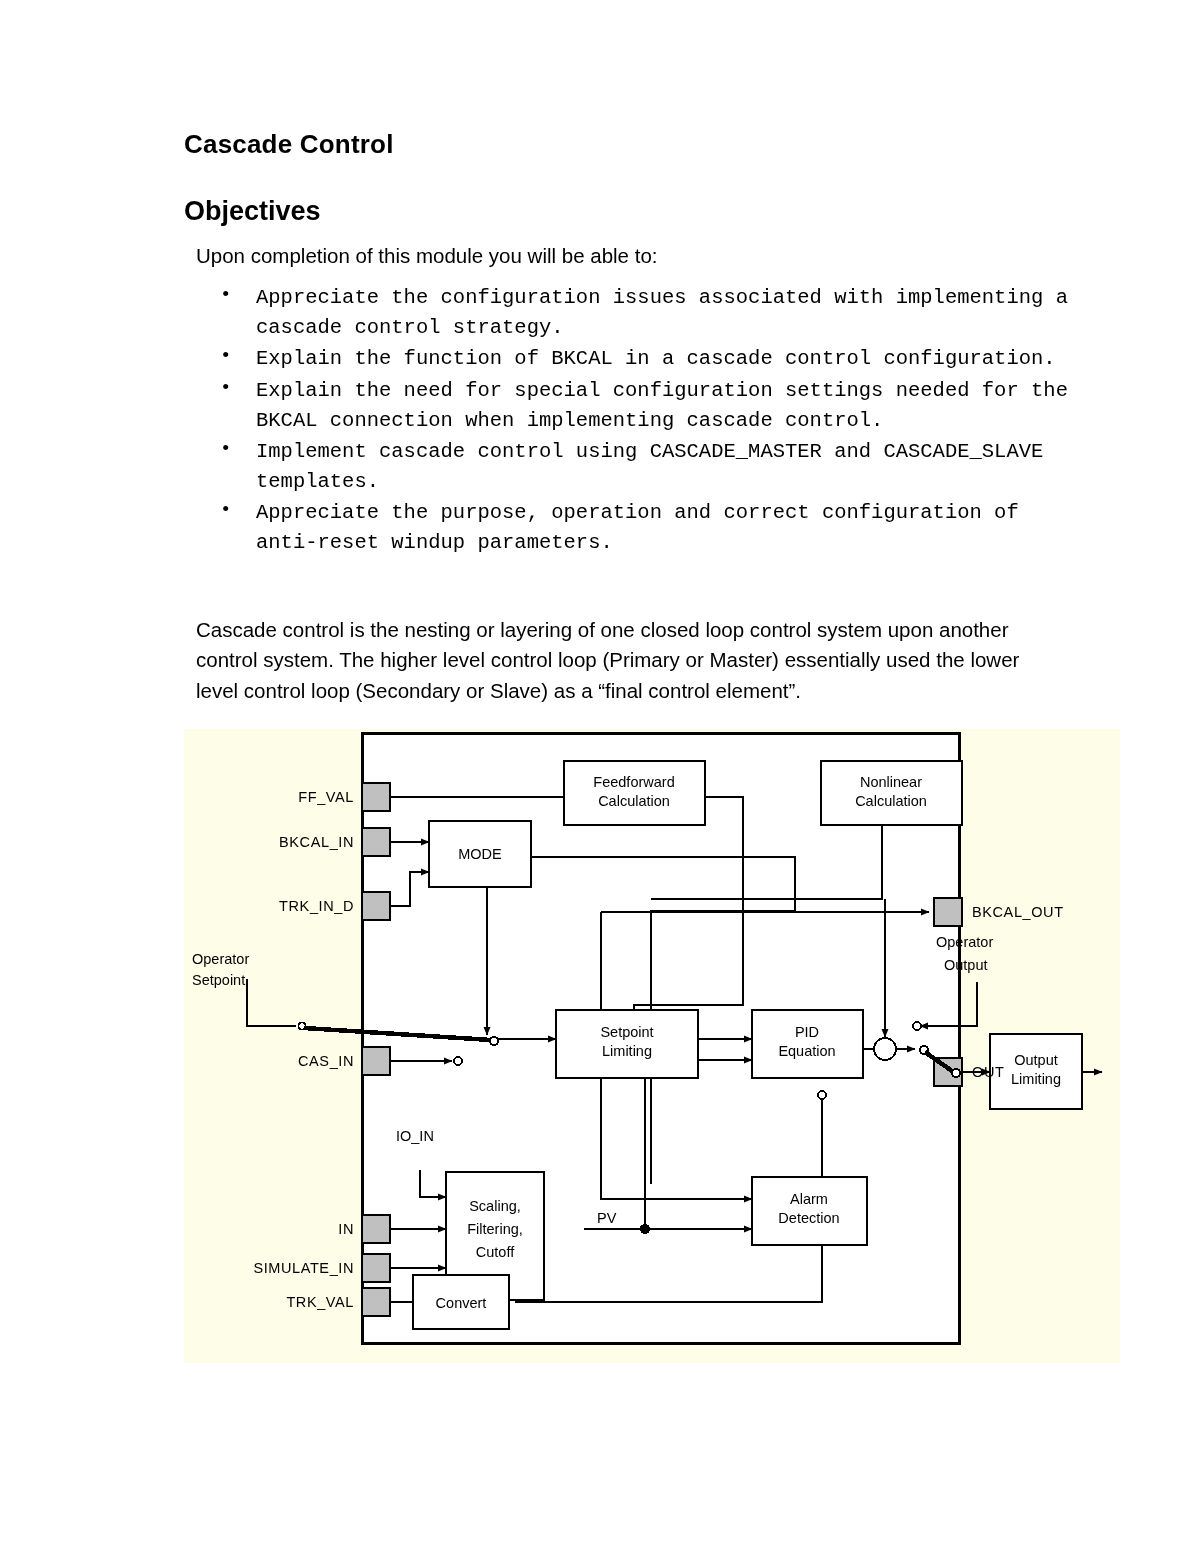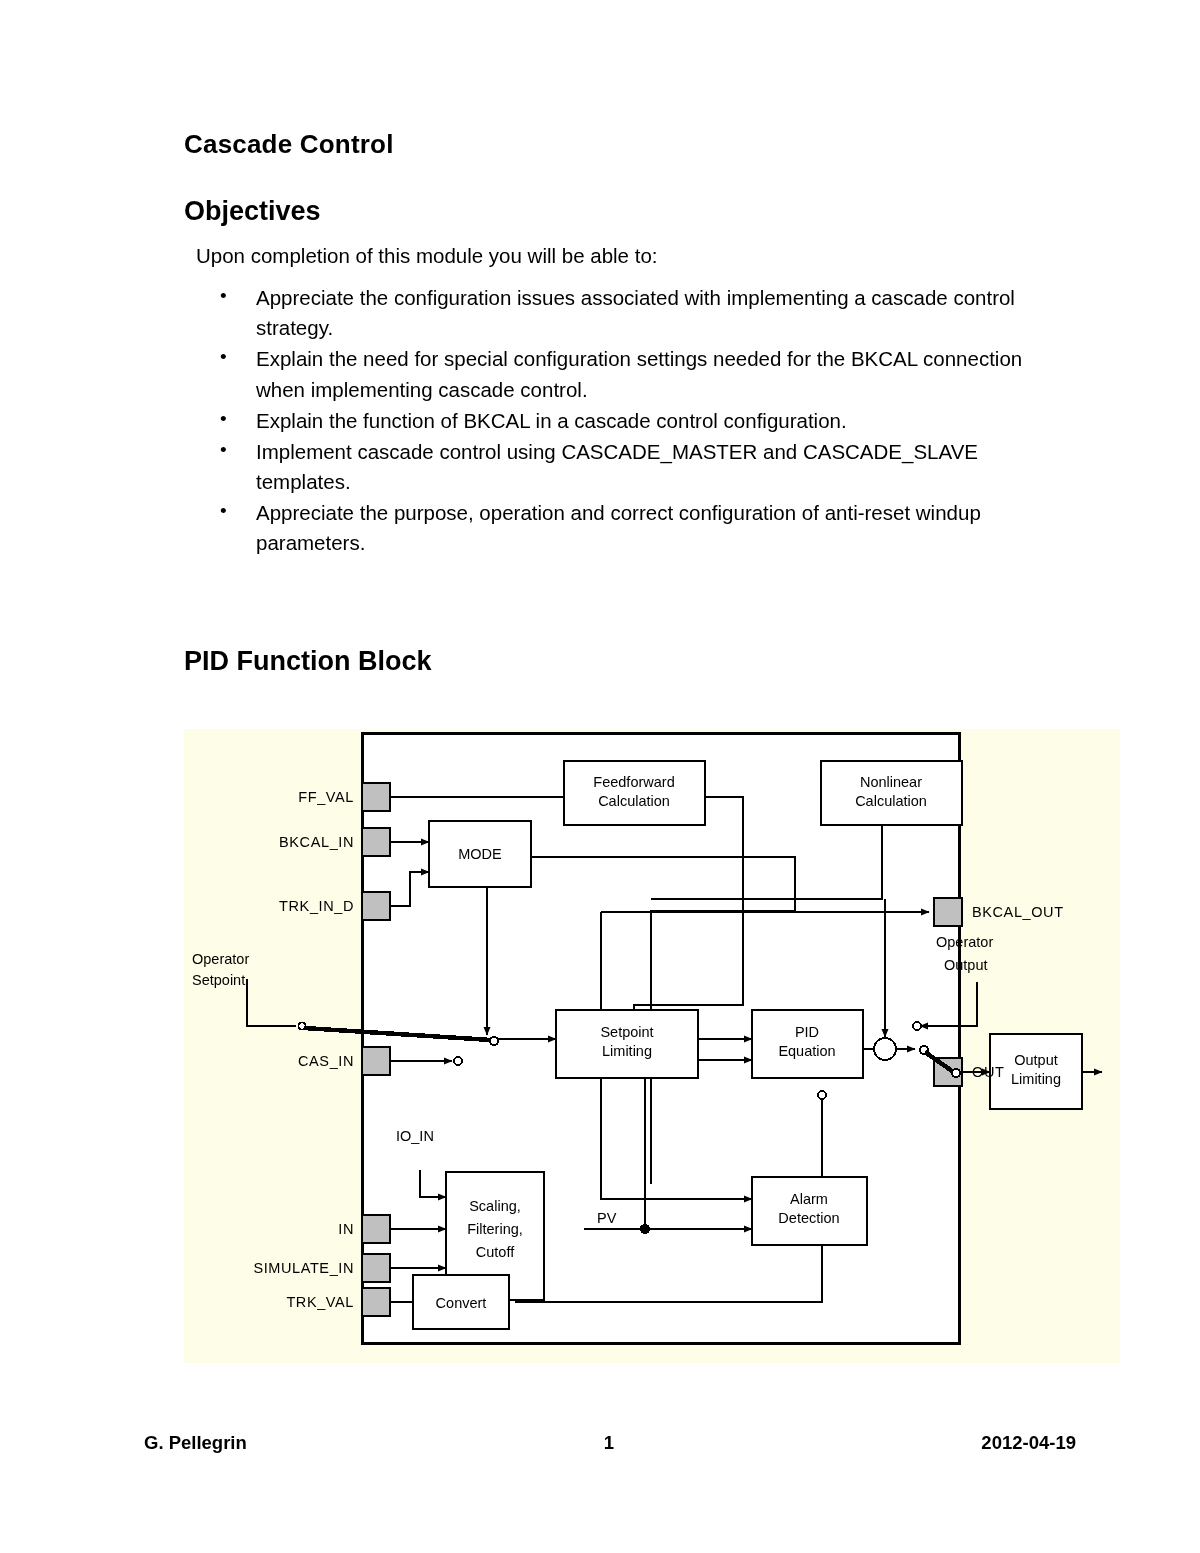--- a/index.html
+++ b/index.html
@@ -48,20 +48,21 @@
   p.para {
     font-size: 20.5px;
     line-height: 1.47;
     margin: 12px;
   }
 
   ul.objectives {
     list-style: none;
     margin: 4px 0 0 0;
     padding: 0;
+    font-family: Liberation Mono, monospace;
   }
   ul.objectives li {
     font-size: 20.5px;
     line-height: 1.47;
     position: relative;
     padding-left: 72px;
     margin-bottom: 1px;
   }
   ul.objectives li::before {
     content: "\2022";
@@ -128,28 +129,29 @@
 
   <div class="doc-body">
 
     <h1 class="doc-title">Cascade Control</h1>
 
     <h2 class="section-head">Objectives</h2>
     <p class="para">Upon completion of this module you will be able to:</p>
 
     <ul class="objectives">
       <li>Appreciate the configuration issues associated with implementing a cascade control strategy.</li>
+      <li>Explain the function of BKCAL in a cascade control configuration.</li>
       <li>Explain the need for special configuration settings needed for the BKCAL connection when implementing cascade control.</li>
-      <li>Explain the function of BKCAL in a cascade control configuration.</li>
       <li>Implement cascade control using CASCADE_MASTER and CASCADE_SLAVE templates.</li>
       <li>Appreciate the purpose, operation and correct configuration of anti-reset windup parameters.</li>
     </ul>
 
     <div class="spacer-lg"></div>
 
+    <p class="para">Cascade control is the nesting or layering of one closed loop control system upon another control system.  The higher level control loop (Primary or Master) essentially used the lower level control loop (Secondary or Slave) as a “final control element”.</p>
 
     <div class="spacer-md"></div>
 
     <h2 class="section-head">PID Function Block</h2>
   </div>
 
   <div class="diagram-wrap">
     <svg width="936" height="634" viewBox="0 0 936 634" xmlns="http://www.w3.org/2000/svg">
 
       <defs>
@@ -306,19 +308,14 @@
 
       <text class="free-label" x="752" y="218">Operator</text>
       <text class="free-label" x="760" y="241">Output</text>
 
       <text class="free-label" x="212" y="412">IO_IN</text>
 
       <text class="free-label" x="413" y="494">PV</text>
     </svg>
   </div>
 
-  <div class="footer">
-    <span class="f-left">G. Pellegrin</span>
-    <span class="f-mid">1</span>
-    <span class="f-right">2012-04-19</span>
-  </div>
 
 </div>
 
 </body></html>

